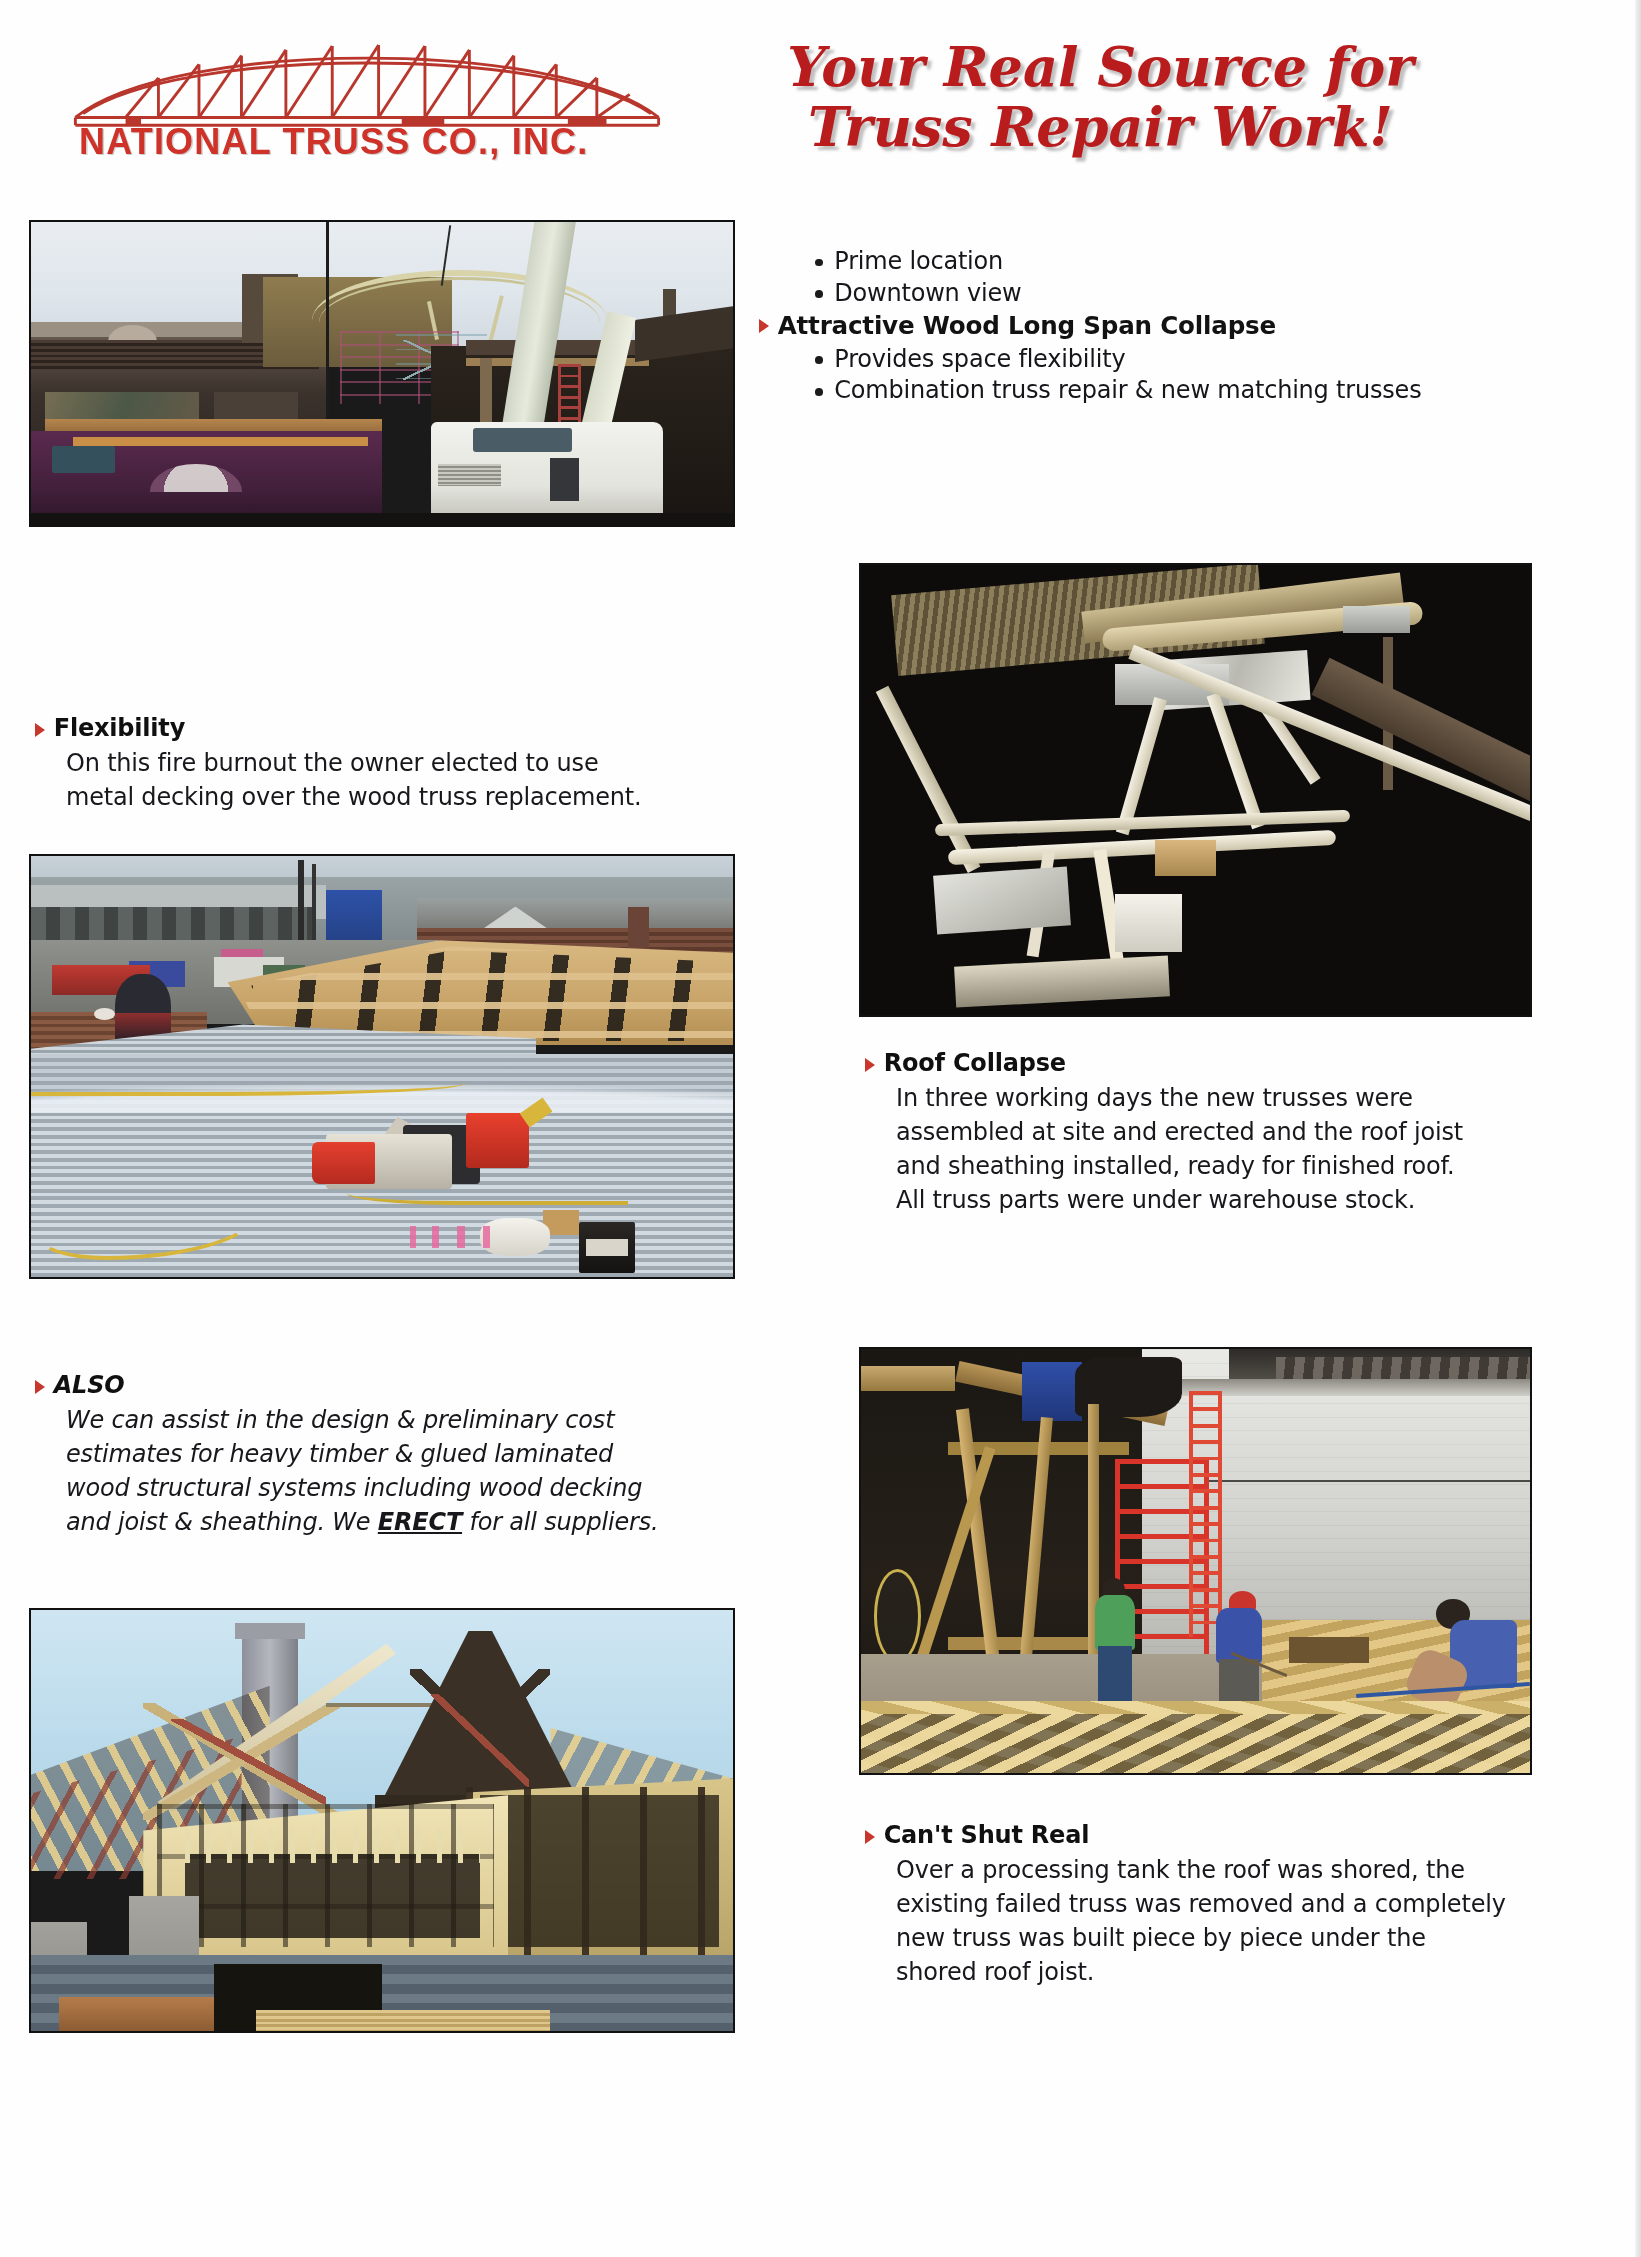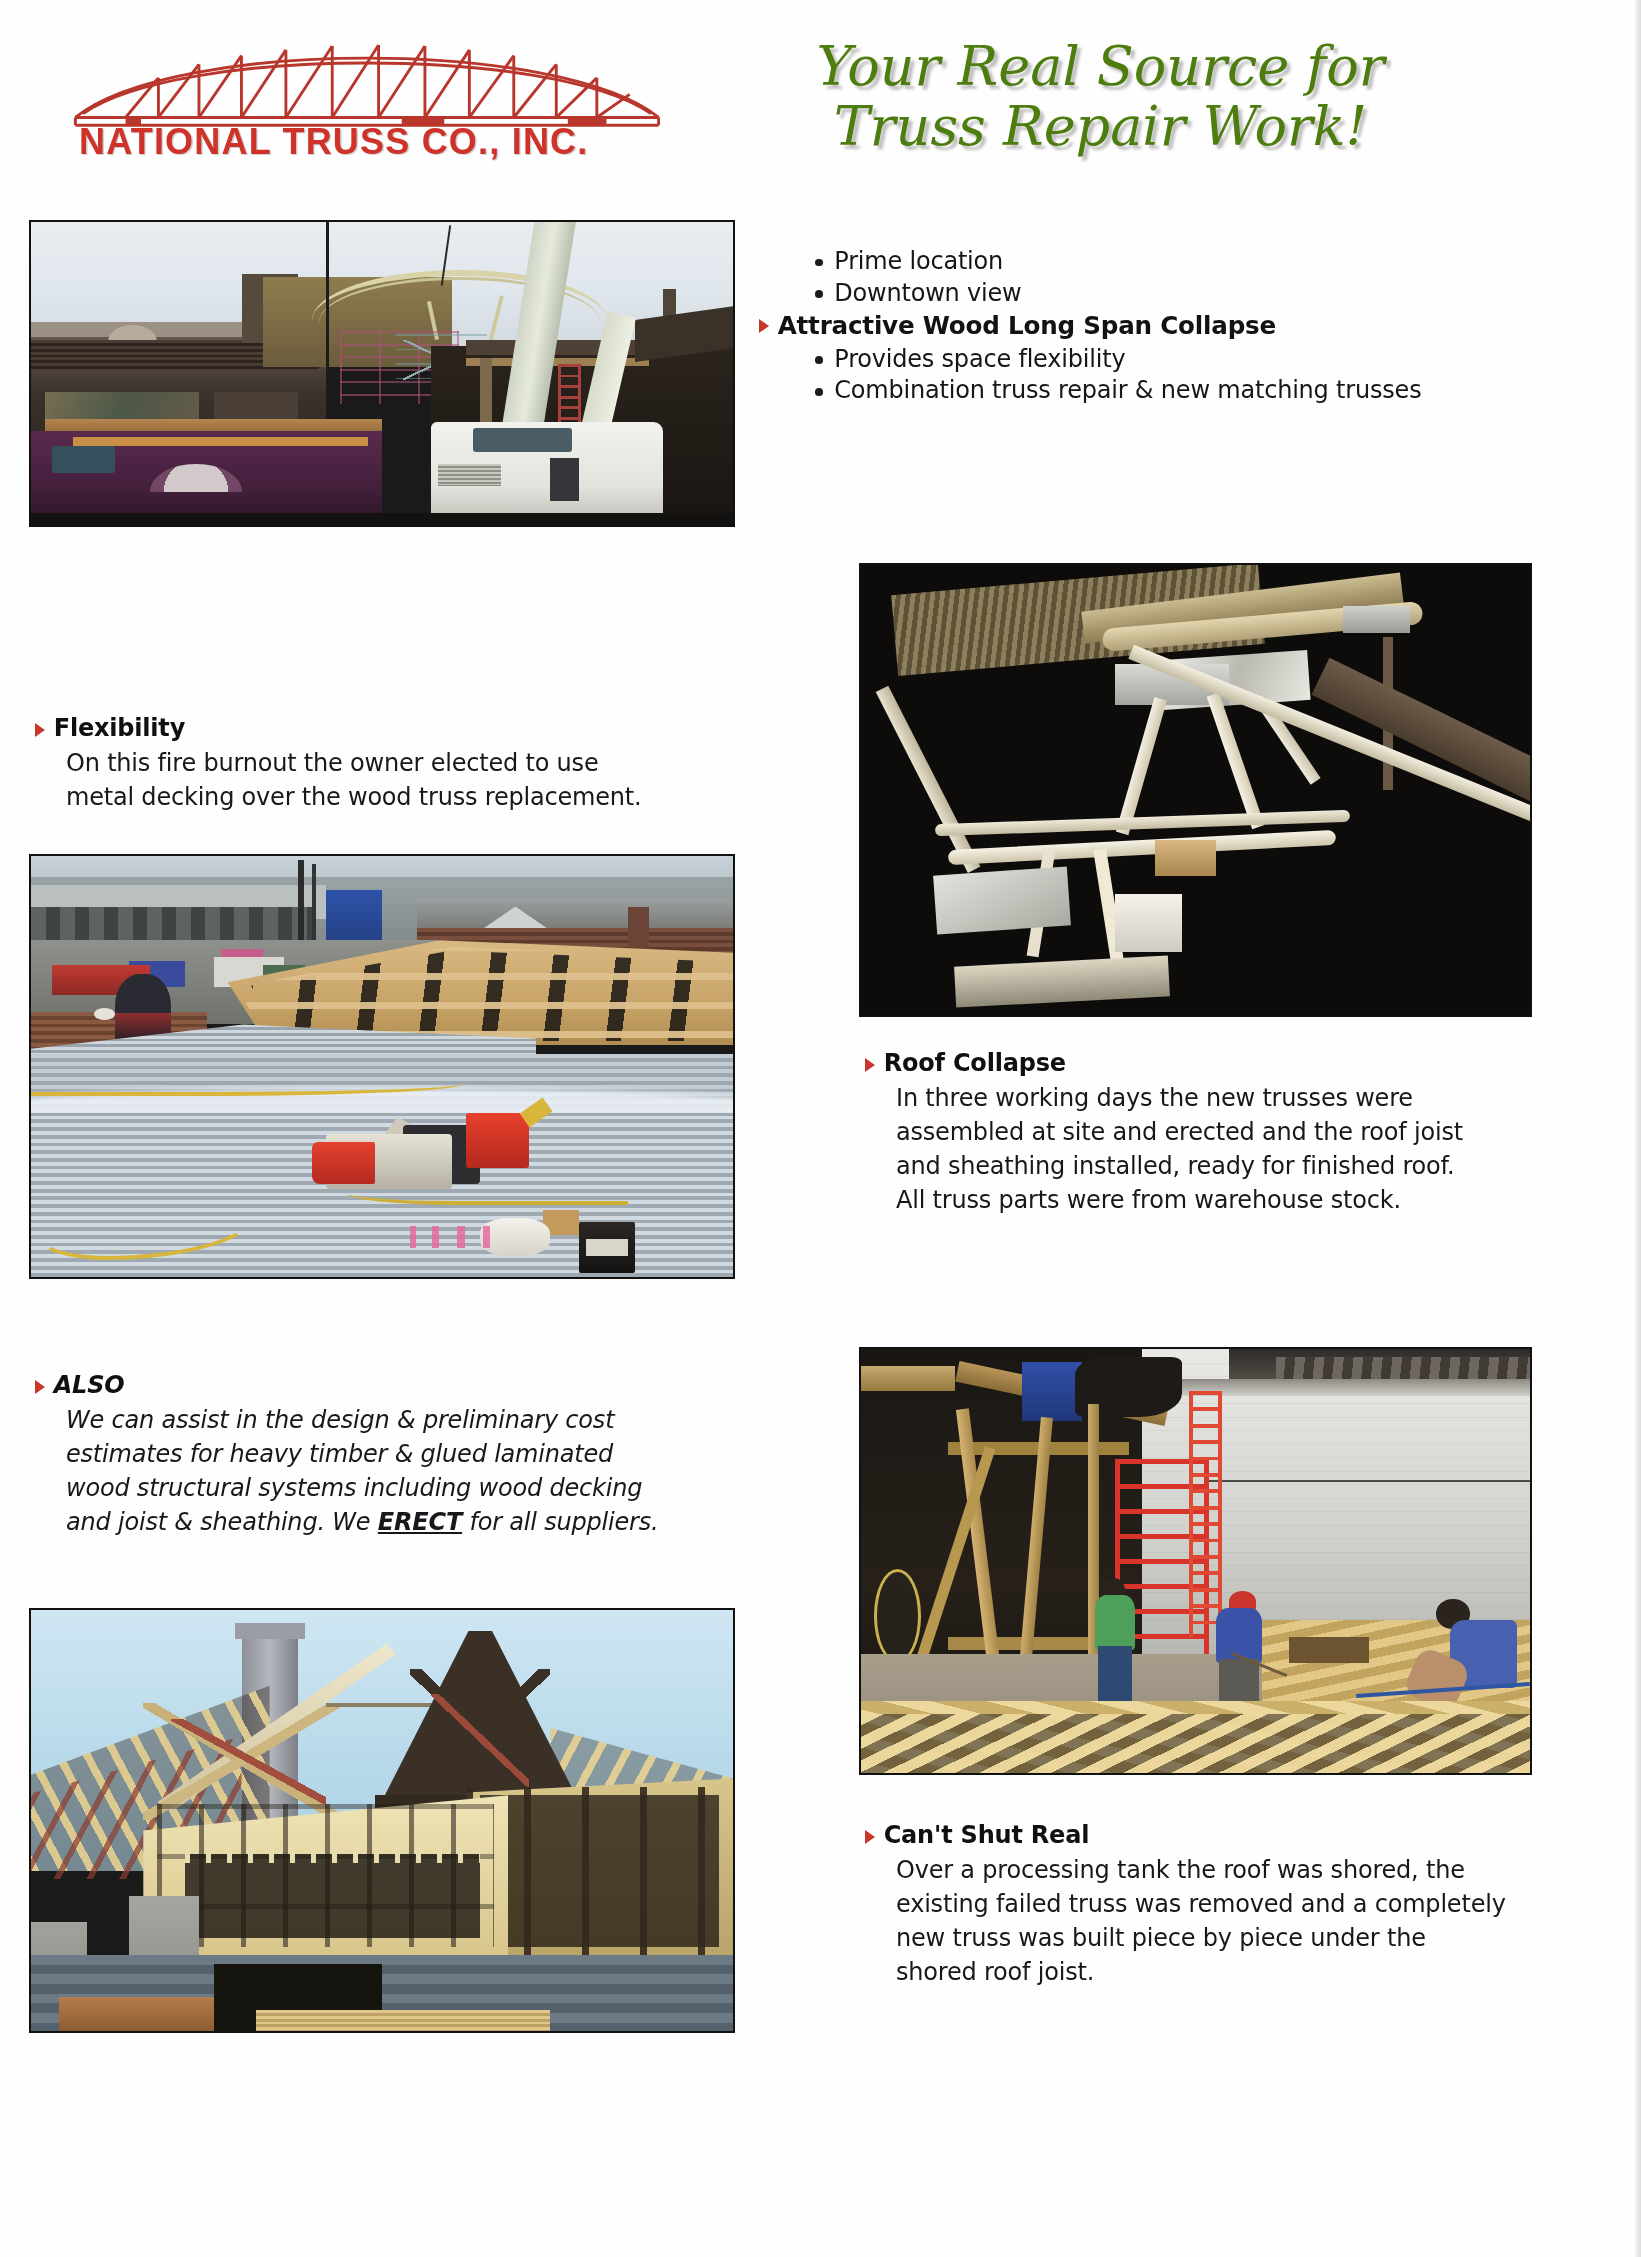--- a/index.html
+++ b/index.html
@@ -47,24 +47,24 @@
     white-space: nowrap;
   }
 
   .headline {
     position: absolute;
     left: 753px; top: 37px;
     width: 695px;
     text-align: center;
     font-family: "DejaVu Serif", serif;
     font-style: italic;
-    font-weight: normal;
+    font-weight: bold;
     font-size: 54px;
     line-height: 1.12;
-    color: #4d7c0f;
+    color: #b91c1c;
     text-shadow: 3.9px 3.9px 2.9px rgba(140,140,140,0.55);
   }
 
   
   .bullet-list {
     position: absolute;
     left: 759px; top: 247px;
     width: 772px;
   }
   .b-head {
@@ -1042,21 +1042,21 @@
 
   <div class="sec" style="left:865px; top:1049px; width:695px;">
     <div class="sec-head">
       <span class="tri"></span>
       <span>Roof Collapse</span>
     </div>
     <div class="sec-body">
       <div>In three working days the new trusses were</div>
       <div>assembled at site and erected and the roof joist</div>
       <div>and sheathing installed, ready for finished roof.</div>
-      <div>All truss parts were from warehouse stock.</div>
+      <div>All truss parts were under warehouse stock.</div>
     </div>
   </div>
 
   <div class="photo" id="photo3">
     <div class="ph-layer p3-sky"></div>
     <div class="ph-layer p3-far"></div>
     <div class="ph-layer p3-bridge"></div>
     <div class="ph-layer p3-bridge-dark"></div>
     <div class="ph-layer p3-roofs-r"></div>
     <div class="ph-layer p3-roof-tri"></div>

